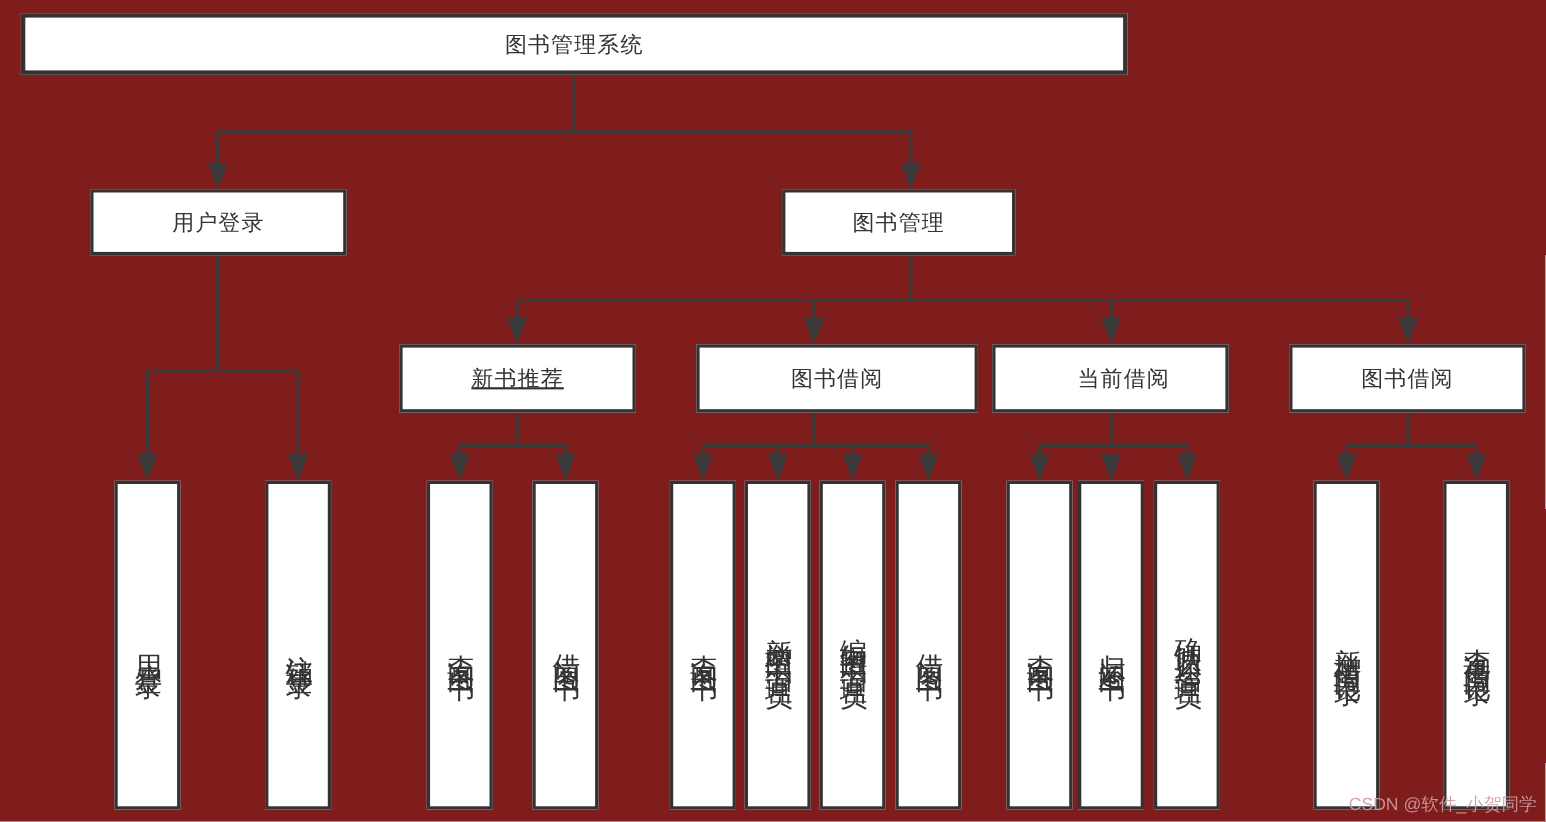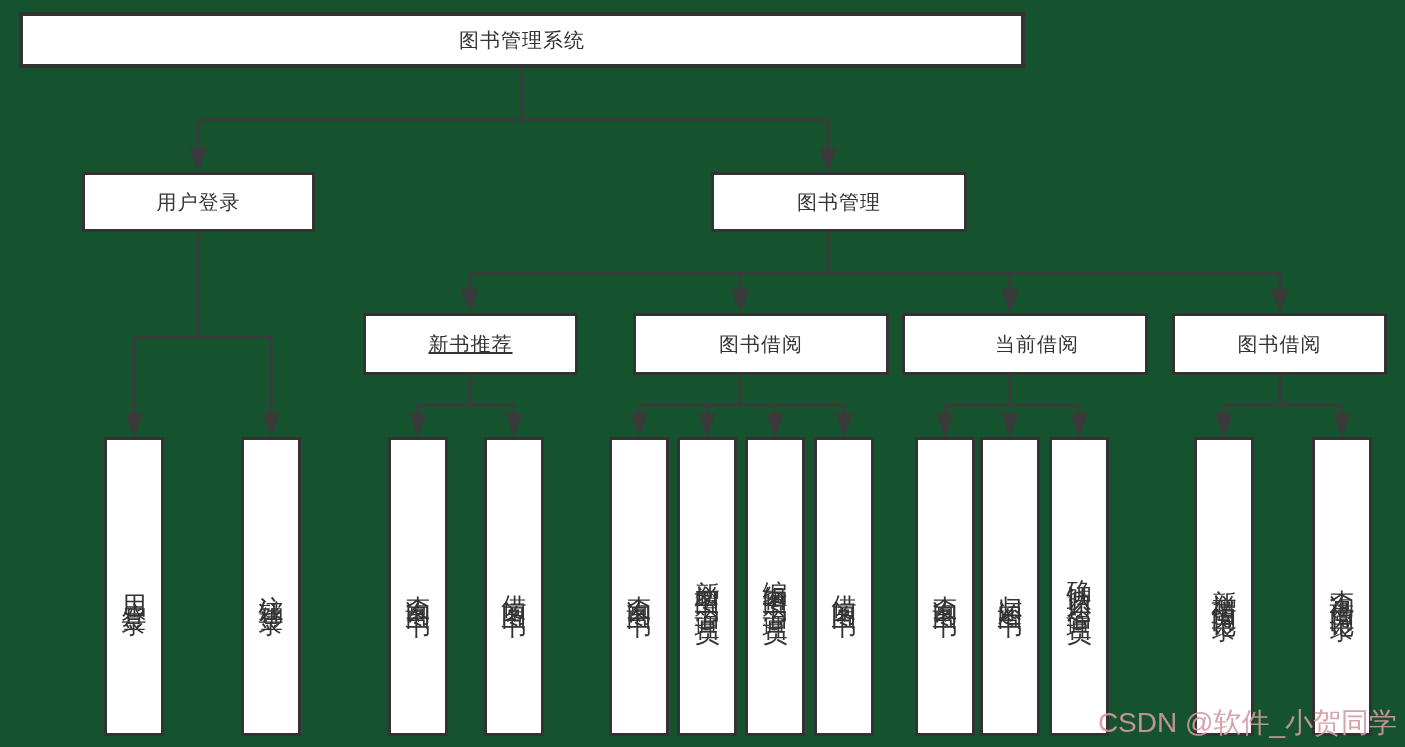--- a/index.html
+++ b/index.html
@@ -5,21 +5,21 @@
   html, body {
     margin: 0;
     padding: 0;
     background: #ffffff;
     font-family: "Liberation Sans", "DejaVu Sans", sans-serif;
   }
   .canvas {
     position: relative;
     width: 1405px;
     height: 747px;
-    background: #14532d;
+    background: #7f1d1d;
     overflow: hidden;
   }
   .connectors {
     position: absolute;
     left: 0;
     top: 0;
     z-index: 1;
     pointer-events: none;
   }
   .node {
@@ -45,21 +45,21 @@
     font-size: 25px;
     letter-spacing: 6px;
     line-height: 1;
     white-space: nowrap;
   }
   .watermark {
     position: absolute;
     right: 8px;
     bottom: 5px;
     z-index: 3;
-    font-size: 28px;
+    font-size: 16px;
     color: #d39aa1;
     opacity: 0.9;
     white-space: nowrap;
     pointer-events: none;
   }
 </style>
 </head>
 <body>
 
 <div class="canvas">
@@ -122,31 +122,31 @@
       M1342 437 l-9 -24 h18 Z"></path>
   </svg>
 
   <div class="node root" style="left:19px; top:12px; width:1006px; height:56px;">
     <span class="hlabel">图书管理系统</span>
   </div>
 
   <div class="node" style="left:82px; top:172px; width:233px; height:60px;">
     <span class="hlabel">用户登录</span>
   </div>
-  <div class="node" style="left:711px; top:172px; width:256px; height:60px;">
+  <div class="node" style="left:711px; top:172px; width:212px; height:60px;">
     <span class="hlabel">图书管理</span>
   </div>
 
   <div class="node" style="left:363px; top:313px; width:215px; height:62px;text-decoration:underline;">
     <span class="hlabel">新书推荐</span>
   </div>
   <div class="node" style="left:633px; top:313px; width:256px; height:62px;">
     <span class="hlabel">图书借阅</span>
   </div>
-  <div class="node" style="left:902px; top:313px; width:246px; height:62px;padding-left:24px;">
+  <div class="node" style="left:902px; top:313px; width:215px; height:62px;padding-left:24px;">
     <span class="hlabel">当前借阅</span>
   </div>
   <div class="node" style="left:1172px; top:313px; width:215px; height:62px;">
     <span class="hlabel">图书借阅</span>
   </div>
 
   <div class="node leaf" style="left:104px; top:437px; width:60px; height:299px;">
     <span class="vtext">用户登录</span>
   </div>
   <div class="node leaf" style="left:241px; top:437px; width:60px; height:299px;">

